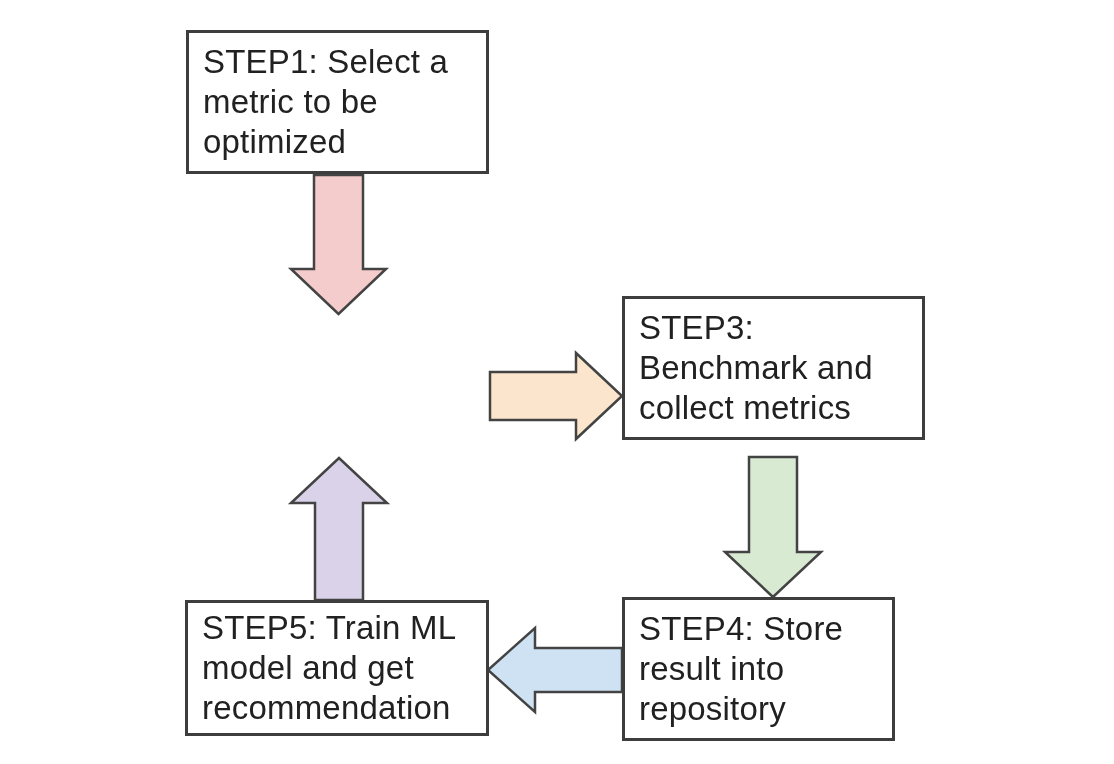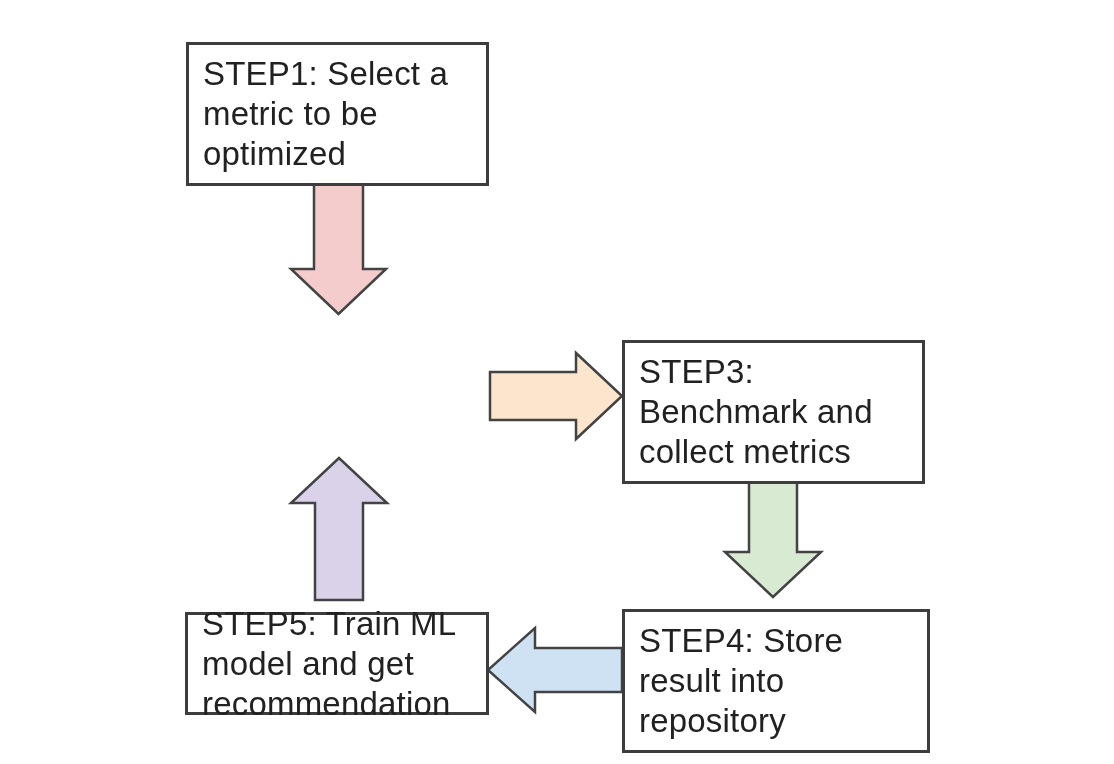--- a/index.html
+++ b/index.html
@@ -38,27 +38,26 @@
     border: 3px solid #3d3d3d;
     display: flex;
     align-items: center;
     padding-left: 14px;
     padding-right: 8px;
     font-size: 33px;
     line-height: 40px;
     color: #212121;
     white-space: pre-line;
     letter-spacing: 0.2px;
-    margin-top: 12px;
   }
   .box-step1 { left: 186px; top:  30px; width: 303px; height: 144px; }
   .box-step2 { left: 186px; top: 314px; width: 303px; height: 143px; }
-  .box-step3 { left: 622px; top: 328px; width: 303px; height: 144px; }
-  .box-step4 { left: 622px; top: 597px; width: 308px; height: 144px; }
-  .box-step5 { left: 185px; top: 600px; width: 304px; height: 103px; }
+  .box-step3 { left: 622px; top: 296px; width: 303px; height: 144px; }
+  .box-step4 { left: 622px; top: 597px; width: 273px; height: 144px; }
+  .box-step5 { left: 185px; top: 600px; width: 304px; height: 136px; }
 </style>
 </head>
 <body>
 
 <div class="canvas">
 
   <svg class="arrows-layer" width="1114" height="764" viewBox="0 0 1114 764" xmlns="http://www.w3.org/2000/svg">
     <polygon points="314,175 363,175 363,269 386,269 338.5,314 291,269 314,269" fill="#f4cccc"></polygon>
     <polygon points="490,372 576,372 576,353 622,396 576,439 576,420 490,420" fill="#fce5cd"></polygon>
     <polygon points="749,457 797,457 797,552 821,552 773,597 725,552 749,552" fill="#d9ead3"></polygon>

